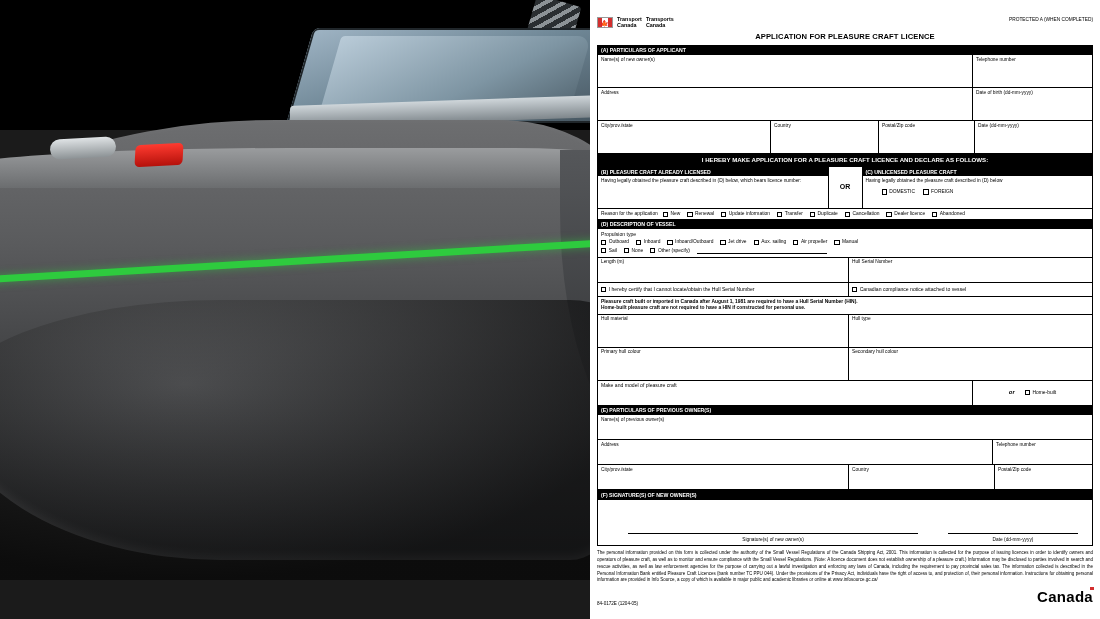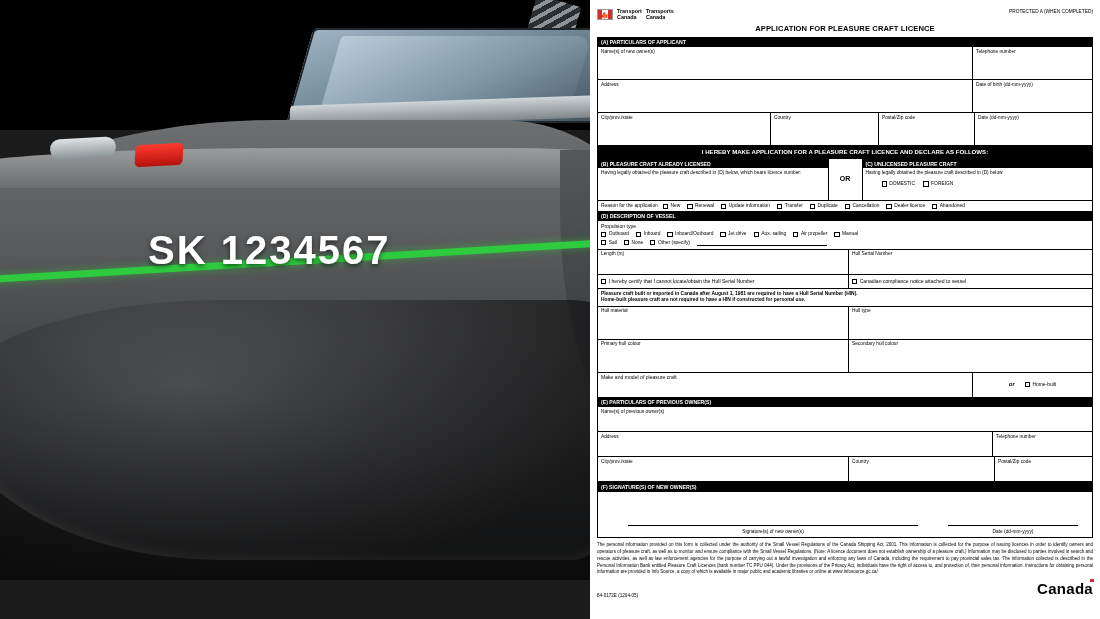--- a/index.html
+++ b/index.html
@@ -81,21 +81,21 @@
     position:absolute; left:560px; top:150px; width:120px; height:300px;
     background:linear-gradient(180deg,#55575a,#2e2f31);
     border-radius:0 0 0 80%;
   }
 
   
   .form {
     position:absolute; left:590px; top:0; width:510px; height:619px;
     background:#ffffff; color:#000;
     font-size:5.1px; line-height:1.25;
-    padding:8px 7px 0 7px;
+    padding:16px 7px 0 7px;
   }
   .topbar { display:flex; align-items:flex-start; justify-content:space-between; }
   .brand { display:flex; align-items:flex-start; gap:4px; }
   .flag { width:16px; height:11px; background:#fff; border:0.4px solid #999; position:relative; flex:0 0 auto; margin-top:1px; }
   .flag:before, .flag:after { content:""; position:absolute; top:0; width:4px; height:100%; background:#d32f2f; }
   .flag:before { left:0; } .flag:after { right:0; }
   .maple { position:absolute; left:50%; top:50%; transform:translate(-50%,-50%); color:#d32f2f; font-size:7px; line-height:1; }
   .wordmark { font-size:5.4px; line-height:1.15; }
   .wordmark b { font-weight:bold; }
   .protected { font-size:4.8px; text-align:right; padding-top:1px; }
@@ -149,21 +149,20 @@
     <div class="windshield"></div>
     <div class="windshield2"></div>
     <div class="wsframe"></div>
     <div class="hull"></div>
     <div class="deckline"></div>
     <div class="bowtip"></div>
     <div class="greenstripe"></div>
     <div class="darkshadow"></div>
     <div class="cleat"></div>
     <div class="redlight"></div>
-    <div class="regnum">SK 1234567</div>
   </div>
 
   <div class="form">
 
     <div class="topbar">
       <div class="brand">
         <div class="flag">
             <span class="maple">🍁</span>
           </div>
         <div>

